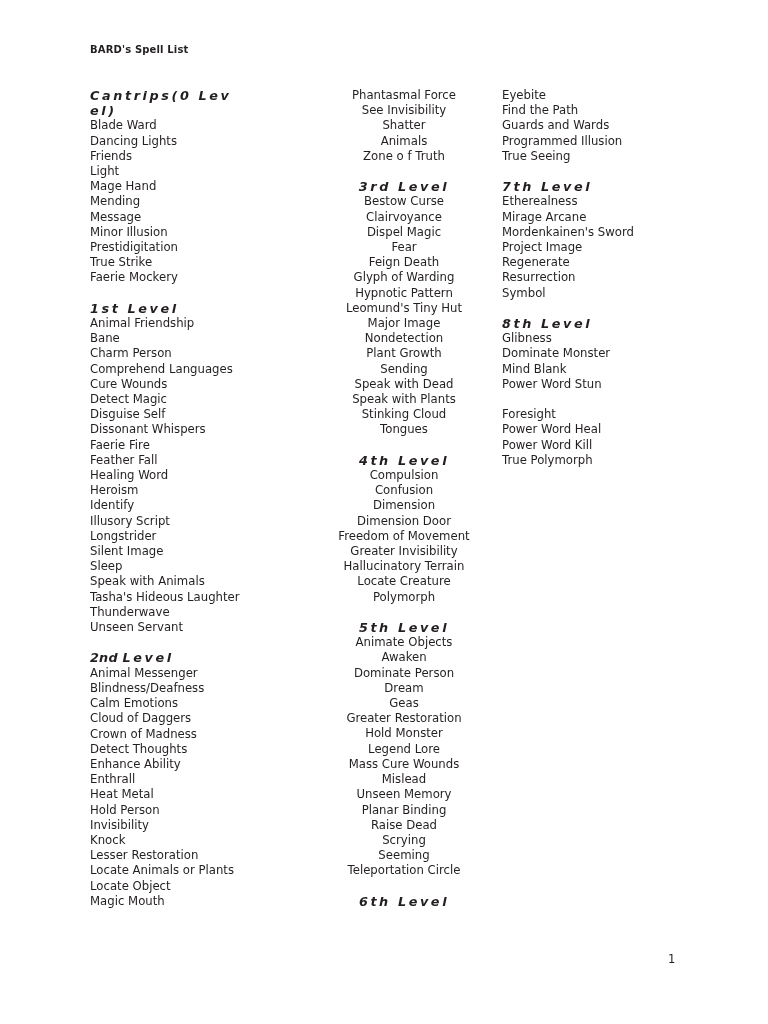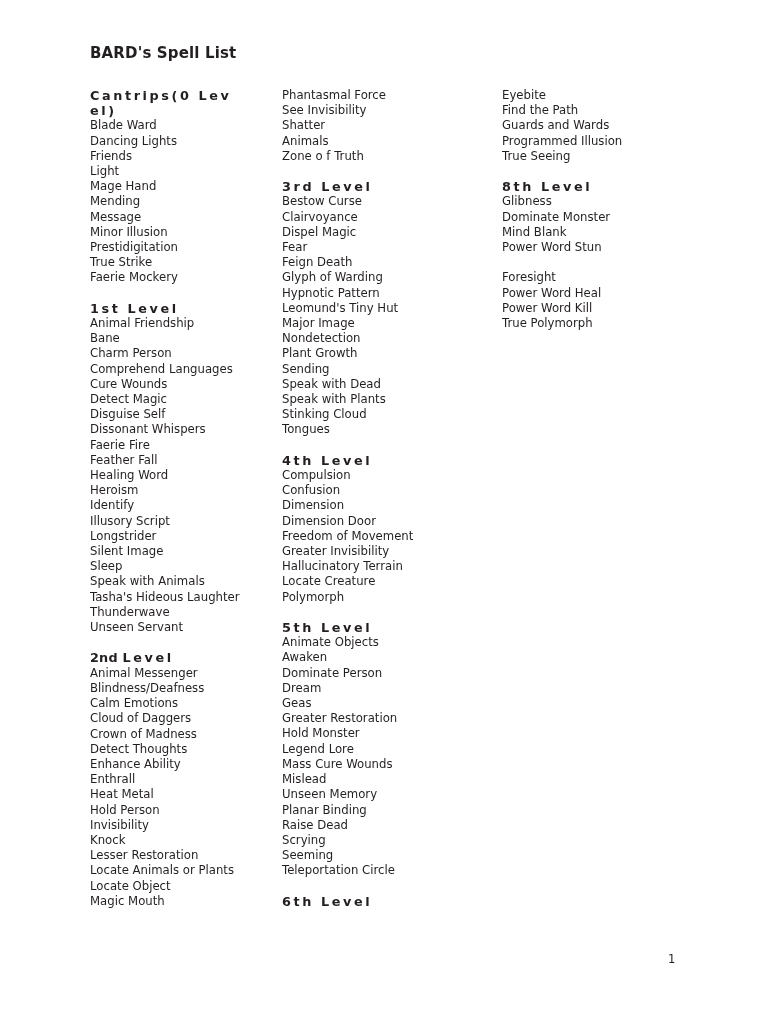--- a/index.html
+++ b/index.html
@@ -20,52 +20,53 @@
     position: absolute;
     left: 0; top: 0;
     width: 768px;
     height: 1024px;
   }
 
   .doc-title {
     position: absolute;
     left: 90px;
     top: 44px;
-    font-size: 15px;
+    font-size: 10px;
     font-weight: bold;
     letter-spacing: 0.15px;
     color: #231f20;
     white-space: nowrap;
   }
 
   .columns {
     position: absolute;
     left: 0;
     top: 88px;
     width: 768px;
   }
 
   .col {
     position: absolute;
     top: 0;
   }
   .col-1 { left: 90px;  width: 196px; }
-  .col-2 { left: 282px; width: 200px; }
+  .col-2 { left: 304px; width: 200px; text-align: center; }
   .col-3 { left: 502px; width: 215px; }
 
   .section { display: block; }
 
   .section-head {
     font-size: 12.8px;
     font-weight: bold;
     line-height: 15.2px;
     color: #231f20;
     letter-spacing: 2.6px;
     margin: 0;
     padding: 0;
+    font-style: italic;
   }
   .section-head.tight {
     letter-spacing: 0px;
   }
   .section-head .sp {
     letter-spacing: 2.6px;
   }
   .section-head .nosp {
     letter-spacing: 0.2px;
   }
@@ -229,20 +230,31 @@
     <div class="col col-3">
         <div class="section">
           <div class="spell">Eyebite</div>
           <div class="spell">Find the Path</div>
           <div class="spell">Guards and Wards</div>
           <div class="spell">Programmed Illusion</div>
           <div class="spell">True Seeing</div>
         </div>
         <div class="section">
           <div class="gap"></div>
+          <div class="section-head tight"><span class="sp">7th </span><span class="sp">Level</span></div>
+          <div class="spell">Etherealness</div>
+          <div class="spell">Mirage Arcane</div>
+          <div class="spell">Mordenkainen's Sword</div>
+          <div class="spell">Project Image</div>
+          <div class="spell">Regenerate</div>
+          <div class="spell">Resurrection</div>
+          <div class="spell">Symbol</div>
+        </div>
+        <div class="section">
+          <div class="gap"></div>
           <div class="section-head tight"><span class="sp">8th </span><span class="sp">Level</span></div>
           <div class="spell">Glibness</div>
           <div class="spell">Dominate Monster</div>
           <div class="spell">Mind Blank</div>
           <div class="spell">Power Word Stun</div>
         </div>
         <div class="section">
           <div class="gap"></div>
           <div class="spell">Foresight</div>
           <div class="spell">Power Word Heal</div>

